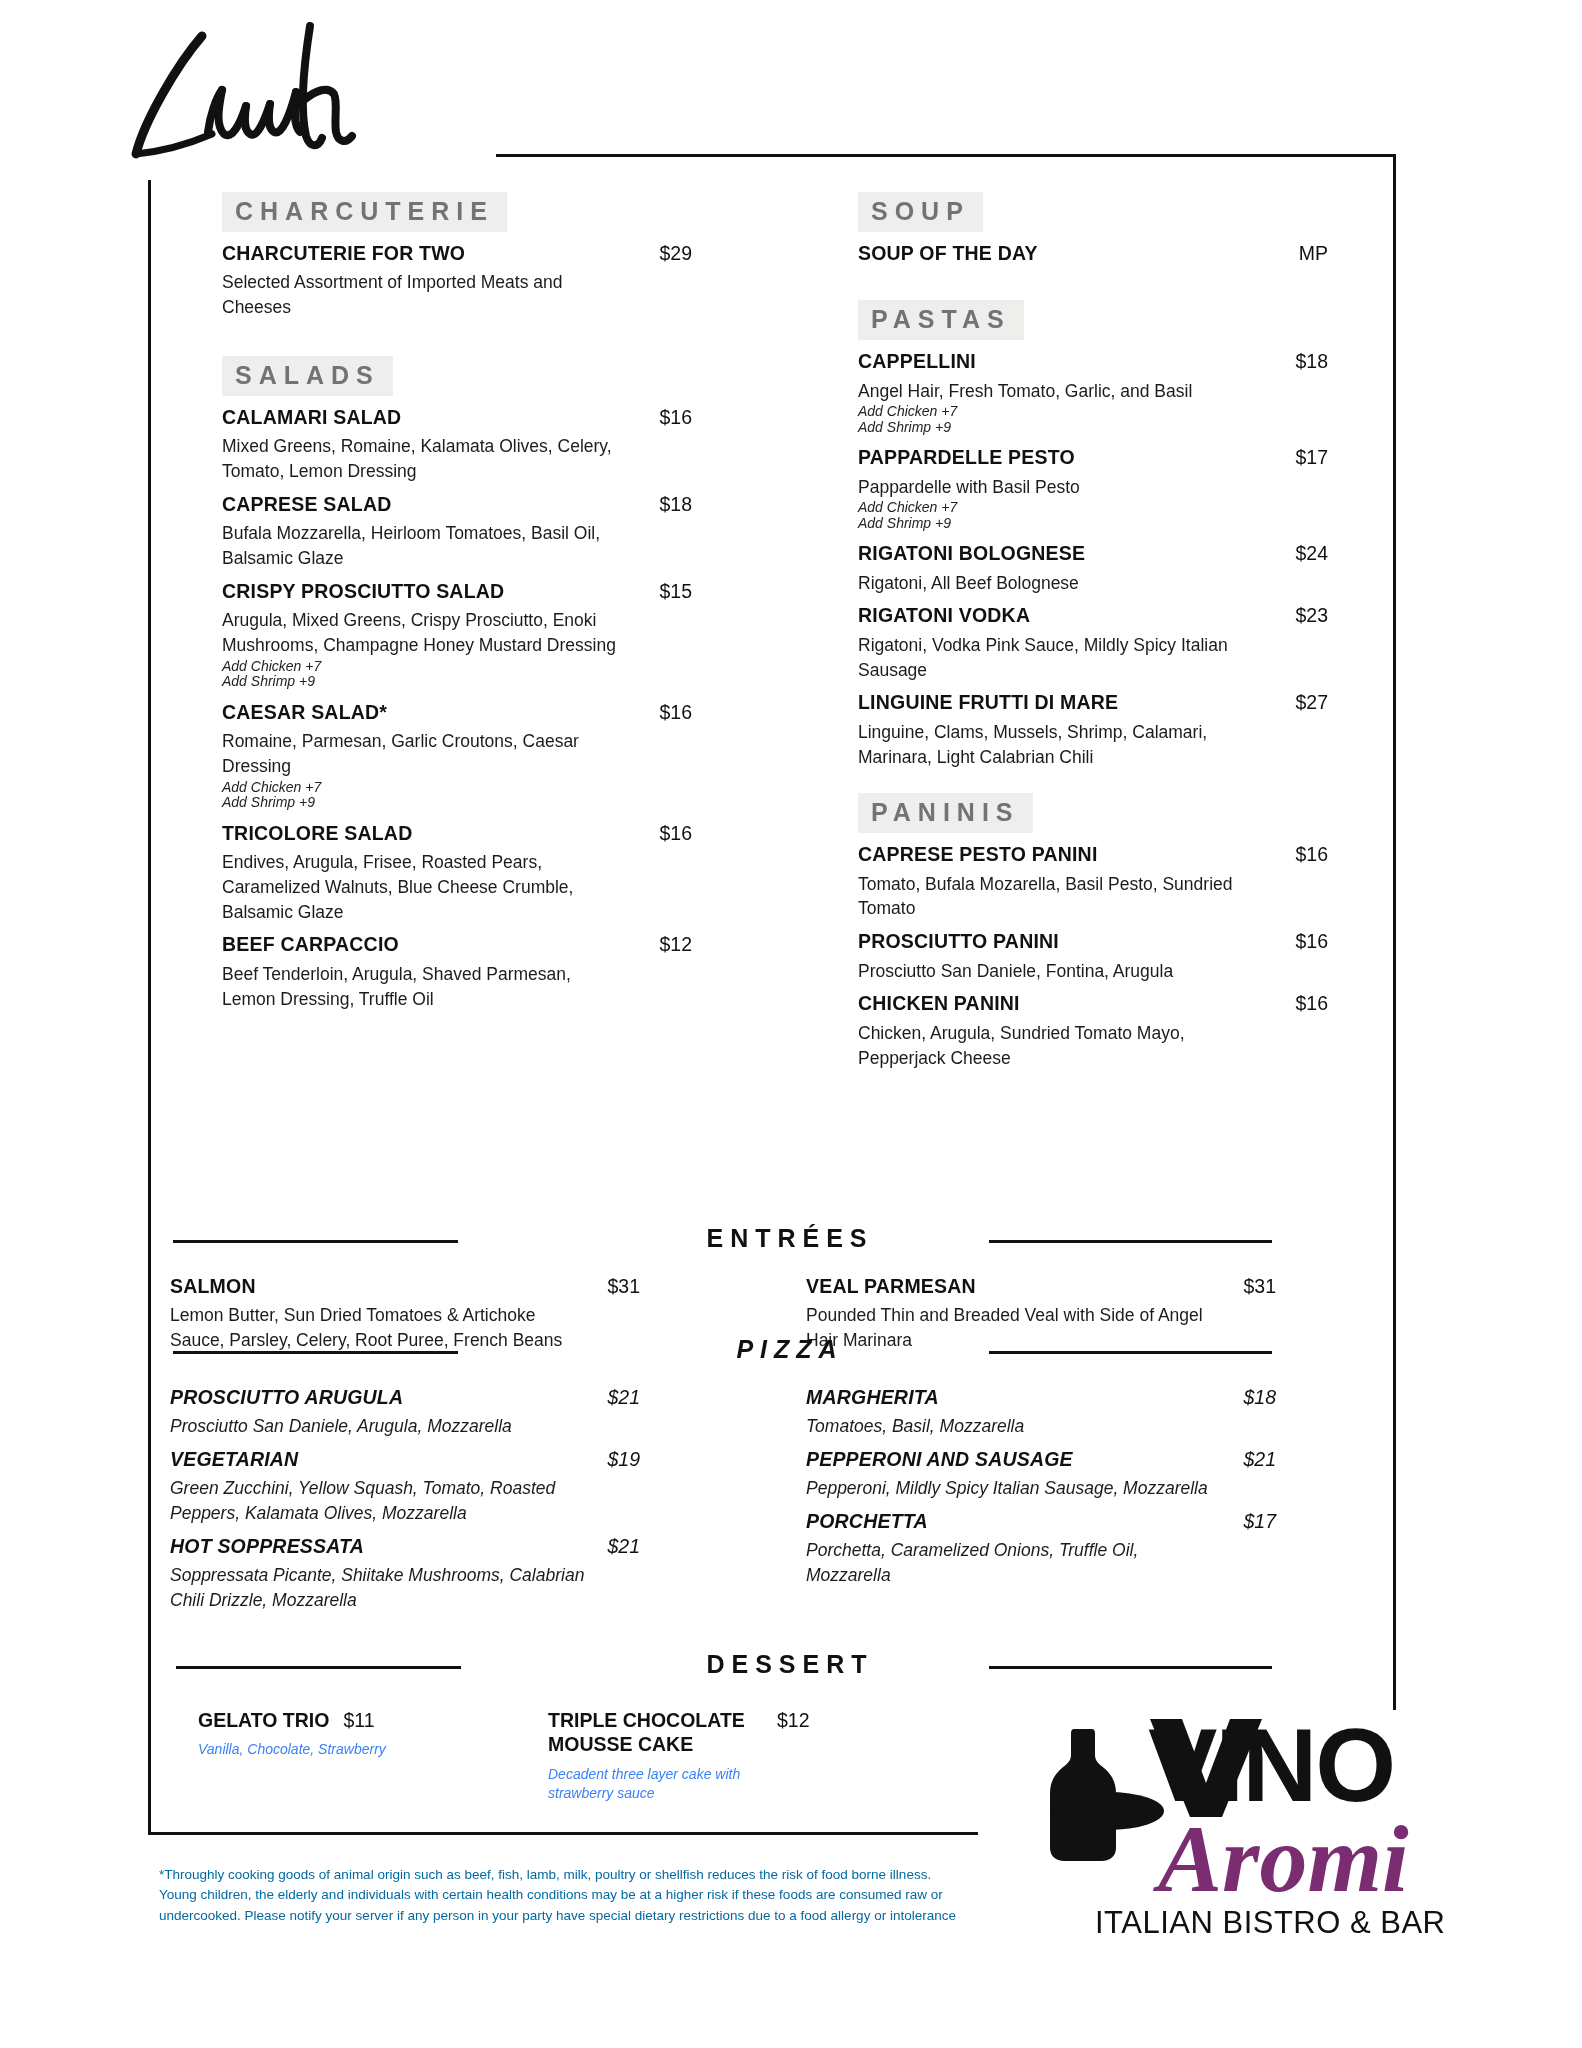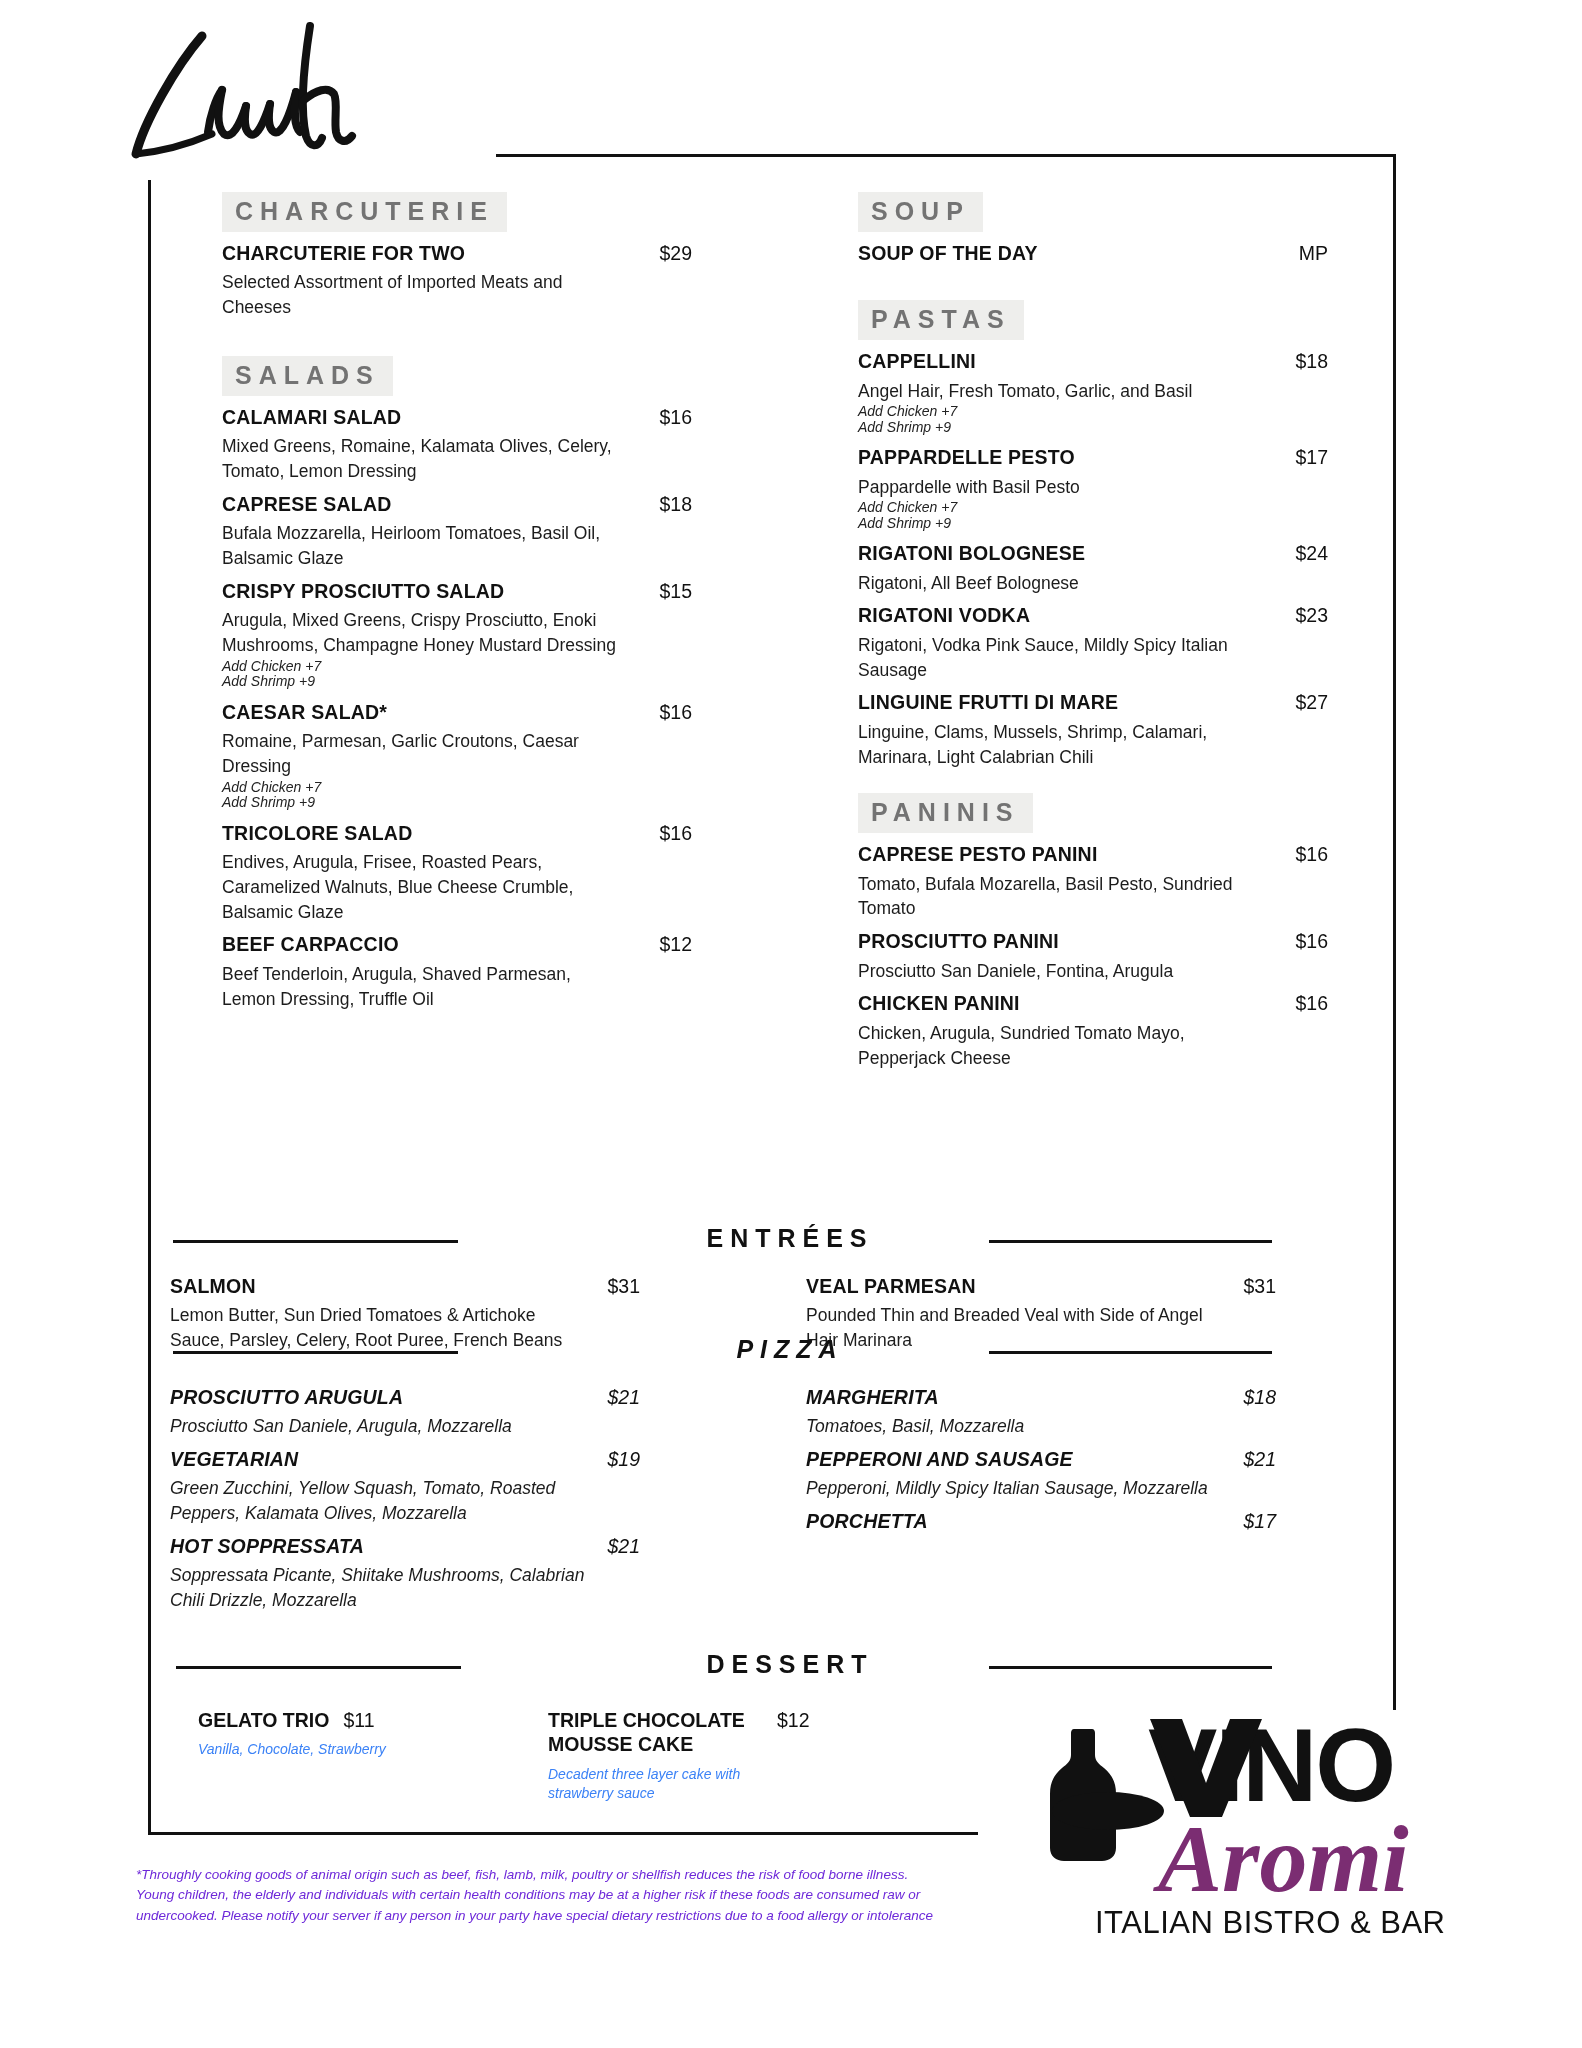--- a/index.html
+++ b/index.html
@@ -197,27 +197,26 @@
     font-style: italic;
     line-height: 1.35;
     margin-top: 8px;
     color: #3b82f6;
     max-width: 210px;
   }
 
   
   #disclaimer {
     position: absolute;
-    left: 136px;
+    left: 159px;
     top: 1865px;
     width: 800px;
     font-size: 13.5px;
-    font-style: italic;
     line-height: 1.5;
-    color: #6d28d9;
+    color: #0369a1;
   }
 
   
   #logo {
     position: absolute;
     left: 1040px;
     top: 1705px;
     width: 420px;
     height: 250px;
   }
@@ -526,20 +525,21 @@
           </div>
           <div class="item-desc" style="max-width:430px">Pepperoni, Mildly Spicy Italian Sausage, Mozzarella</div>
         </div>
 
         <div class="item">
           <div class="item-row">
             <span class="item-name">PORCHETTA</span>
             <span class="item-spacer"></span>
             <span class="item-price">$17</span>
           </div>
+          <div class="item-desc" style="max-width:380px">Porchetta, Caramelized Onions, Truffle Oil, Mozzarella</div>
         </div>
 
       </div>
     </div>
   </div>
 
   <div class="band" style="top:1650px;">
     <div class="band-head">
       <div class="band-rule-l" style="left:6px; width:285px;"></div>
       <div class="band-title">DESSERT</div>

